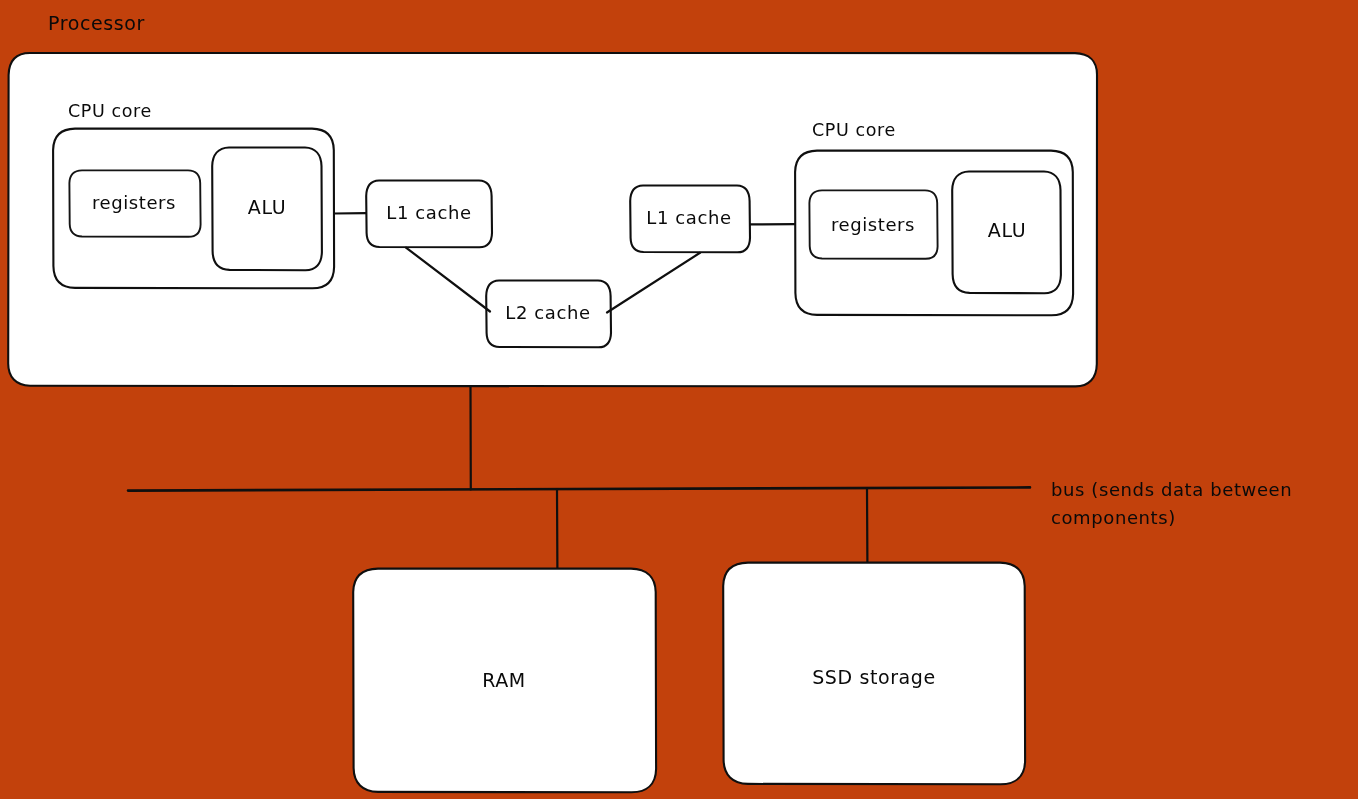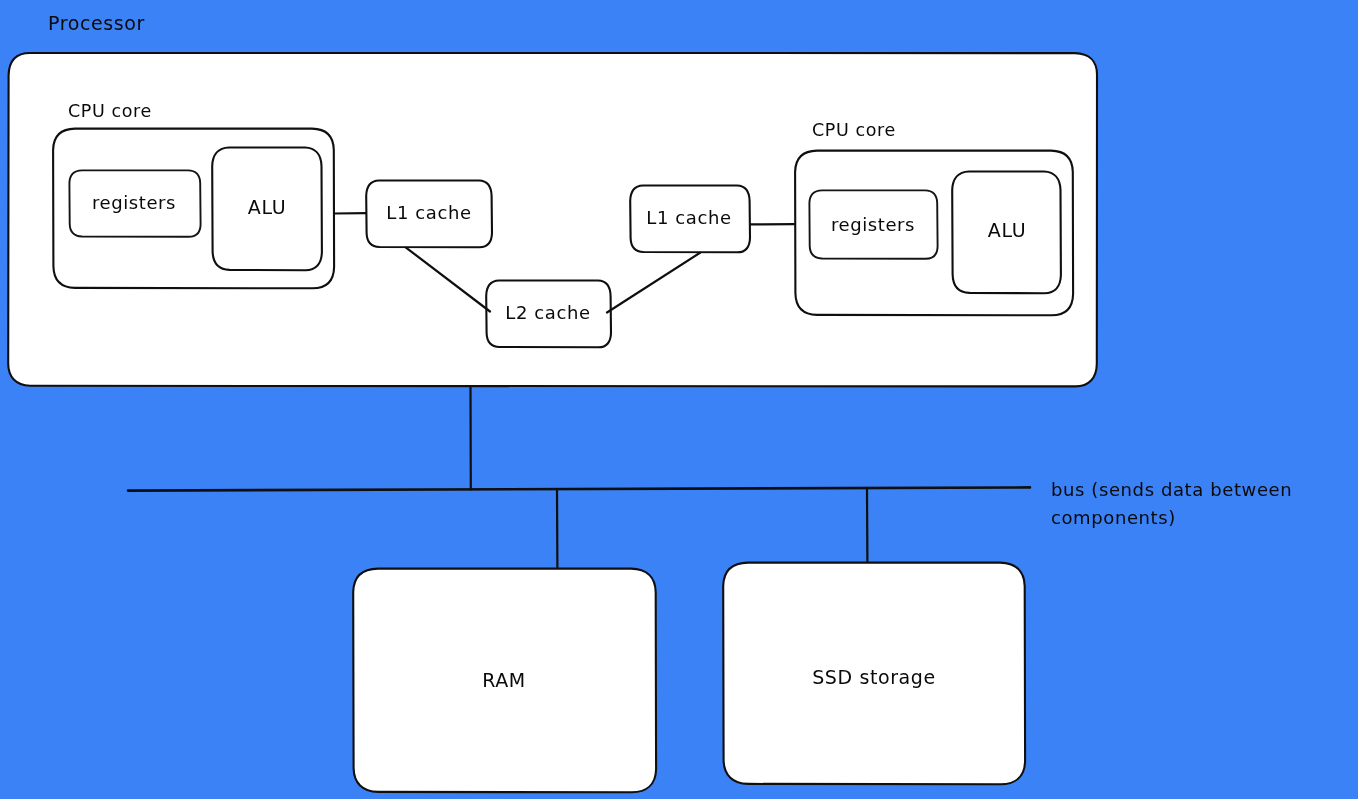--- a/index.html
+++ b/index.html
@@ -10,21 +10,21 @@
   body {
     width: 1358px;
     height: 799px;
     overflow: hidden;
     font-family: "DejaVu Sans", sans-serif;
   }
   #diagram-root {
     position: relative;
     width: 1358px;
     height: 799px;
-    background: #3b82f6;
+    background: #c2410c;
   }
   svg#diagram-svg {
     display: block;
     width: 1358px;
     height: 799px;
   }
   .node-shape {
     fill: #ffffff;
     stroke: #0f0f0f;
     stroke-width: 2.1;

